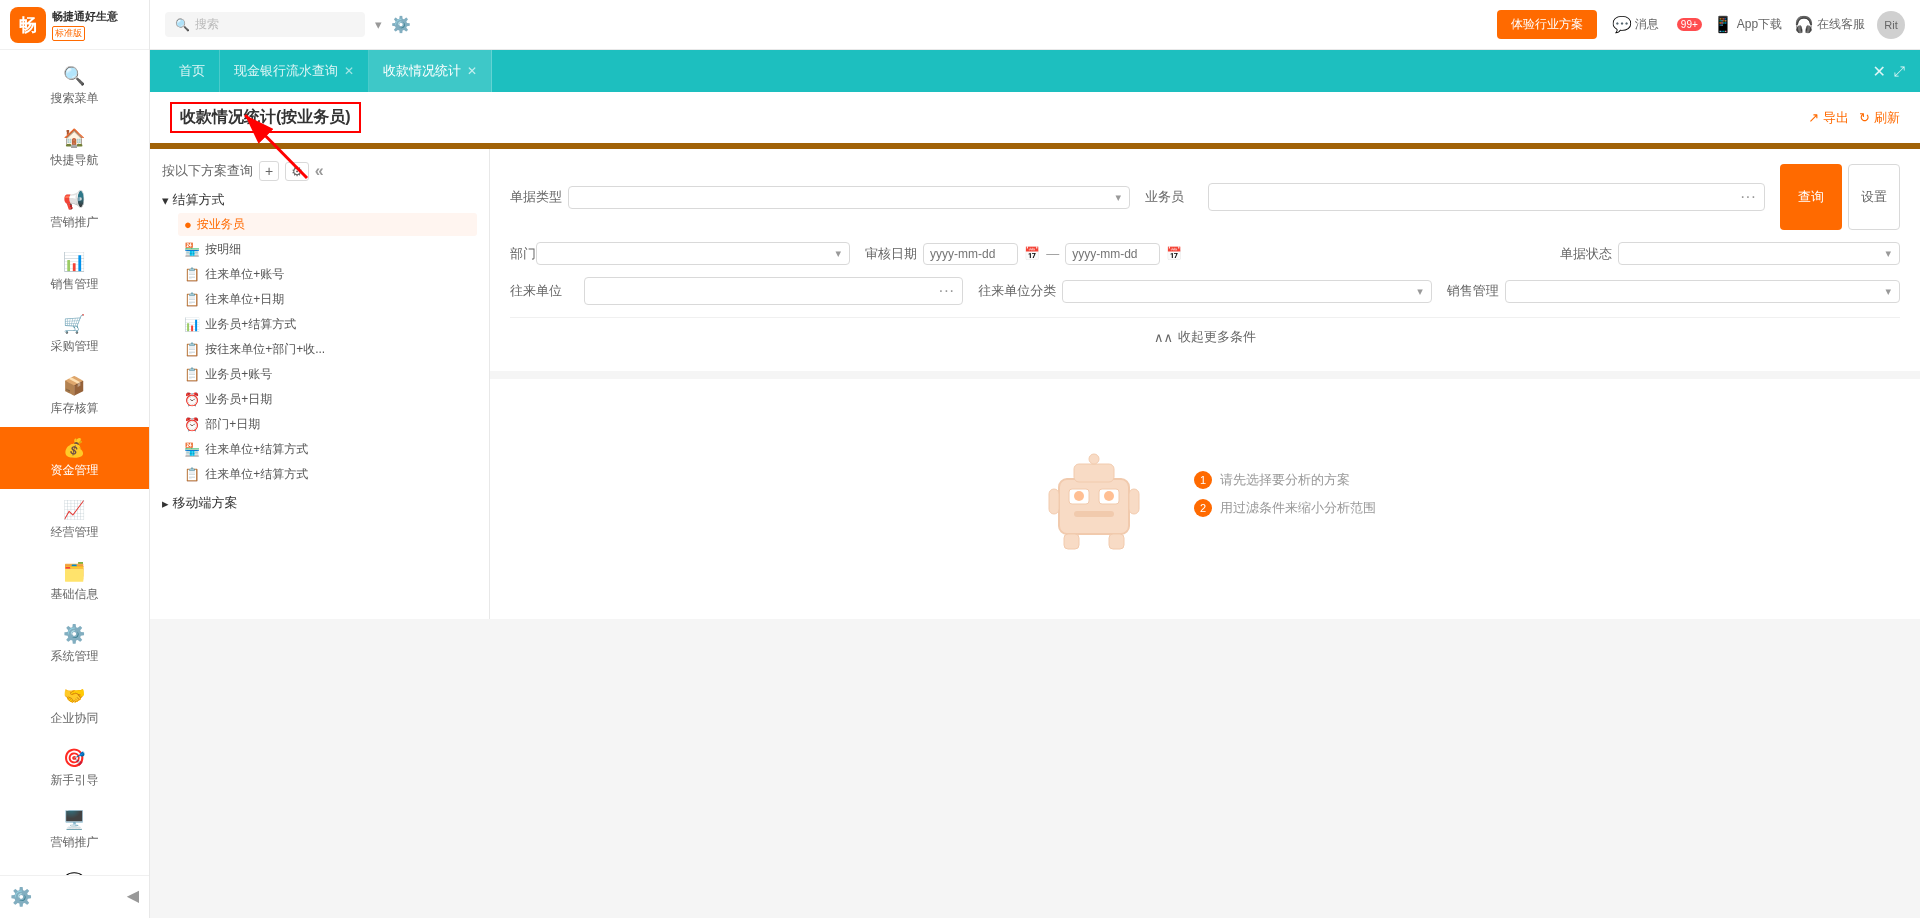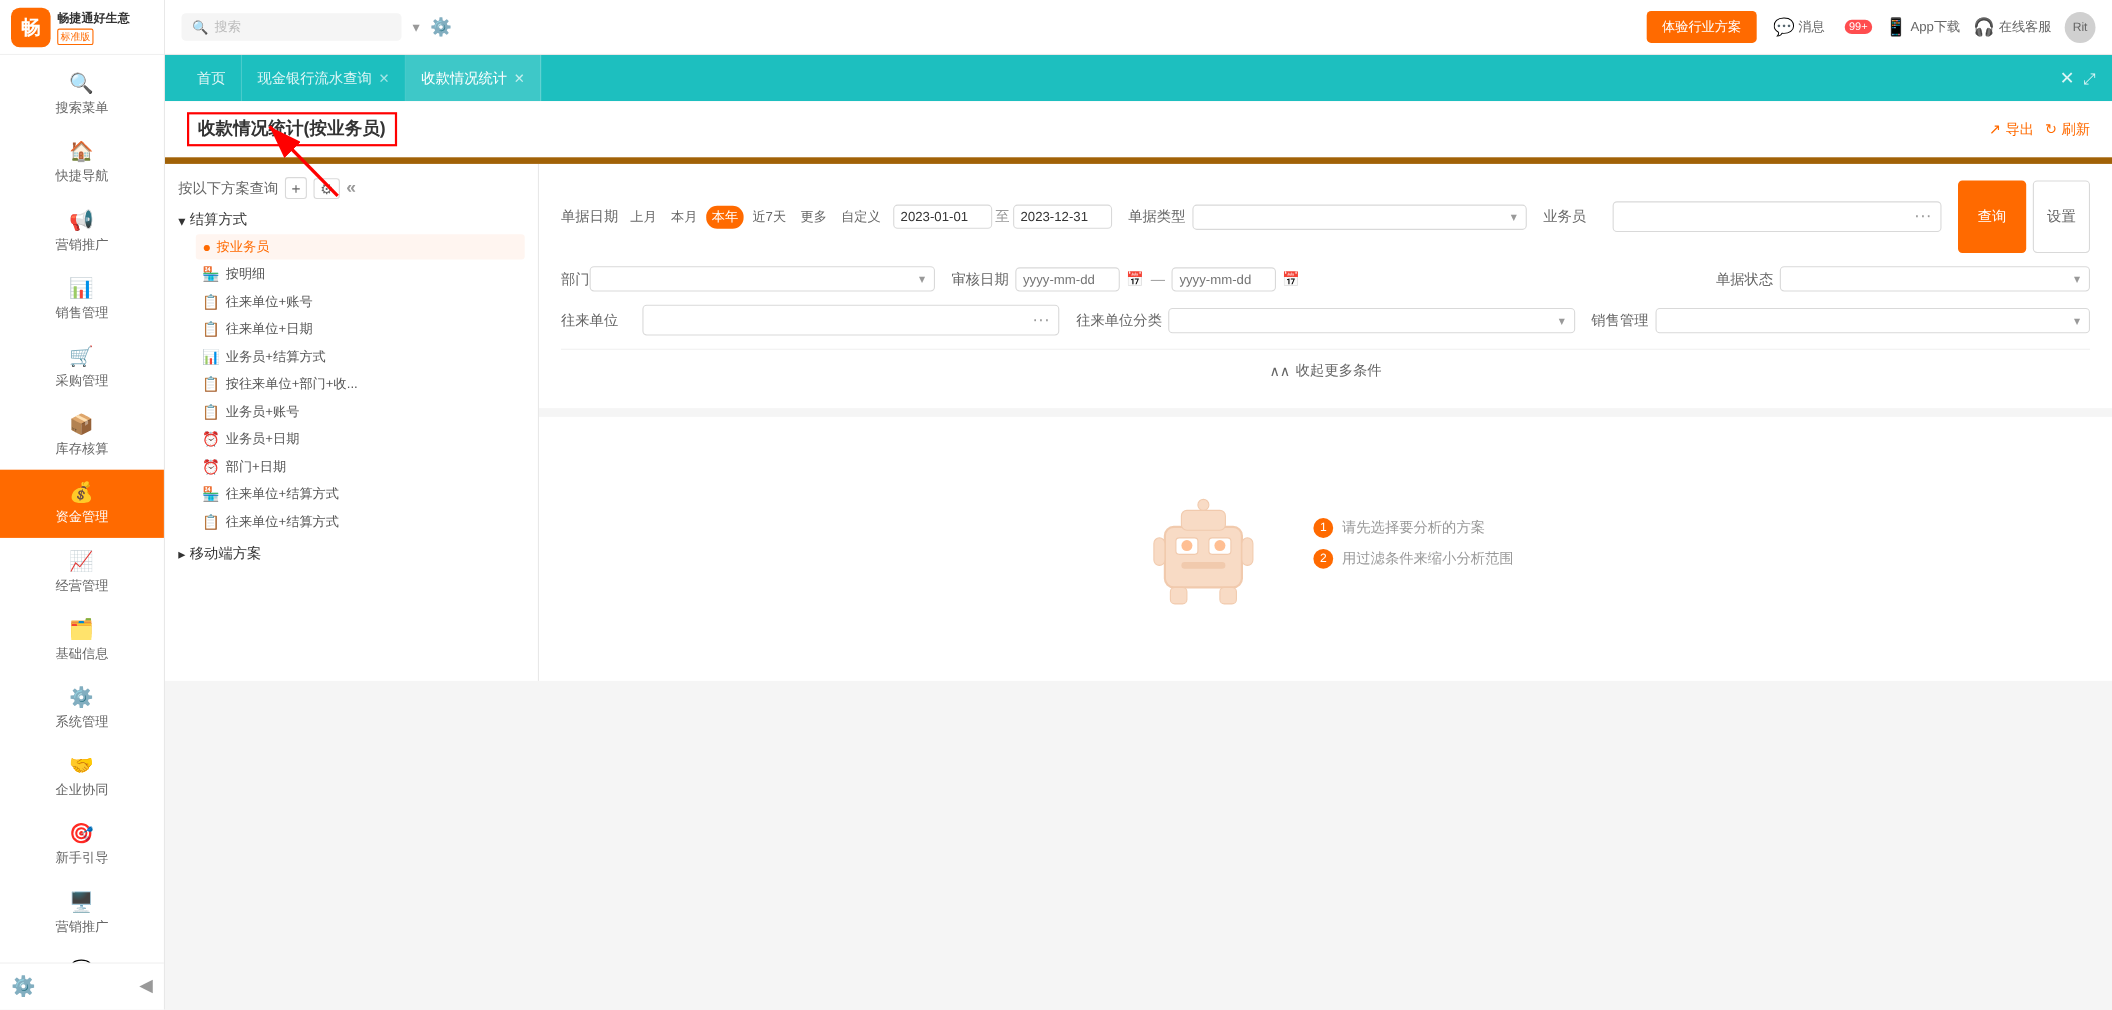--- a/index.html
+++ b/index.html
@@ -284,36 +284,20 @@
           </div>
         </div>
       </div>
 
       <div class="right-panel">
 
         <div class="filter-section">
 
           <div style="display:flex;align-items:center;gap:15px;margin-bottom:12px;flex-wrap:wrap">
 
-            <div style="display:flex;align-items:center;gap:6px">
-              <span style="color:#666;font-size:13px;white-space:nowrap">单据日期</span>
-              <div style="display:flex;gap:3px">
-                <span style="padding:2px 5px;font-size:12px;cursor:pointer;color:#666">上月</span>
-                <span style="padding:2px 5px;font-size:12px;cursor:pointer;color:#666">本月</span>
-                <span style="padding:2px 5px;font-size:12px;cursor:pointer;color:#fff;background:#ff6a00;border-radius:10px">本年</span>
-                <span style="padding:2px 5px;font-size:12px;cursor:pointer;color:#666">近7天</span>
-                <span style="padding:2px 5px;font-size:12px;cursor:pointer;color:#666">更多</span>
-                <span style="padding:2px 5px;font-size:12px;cursor:pointer;color:#666">自定义</span>
-              </div>
-              <div style="display:flex;align-items:center;gap:3px">
-                <input type="text" style="border: 1px solid rgb(217, 217, 217); border-radius: 4px; padding: 3px 6px; font-size: 12px; width: 90px; color: rgb(51, 51, 51);" value="2023-01-01">
-                <span style="color:#999">至</span>
-                <input type="text" style="border: 1px solid rgb(217, 217, 217); border-radius: 4px; padding: 3px 6px; font-size: 12px; width: 90px; color: rgb(51, 51, 51);" value="2023-12-31">
-              </div>
-            </div>
 
             <div style="display:flex;align-items:center;gap:6px;flex:1">
               <span style="color:#666;font-size:13px;white-space:nowrap">单据类型</span>
               <div style="display:flex;align-items:center;justify-content:space-between;border:1px solid #d9d9d9;border-radius:4px;padding:4px 8px;flex:1;cursor:pointer">
                 <span style="color:#bbb;font-size:12px"></span>
                 <span style="color:#999;font-size:11px">▾</span>
               </div>
             </div>
 
             <div style="display:flex;align-items:center;gap:24px;flex:1">

